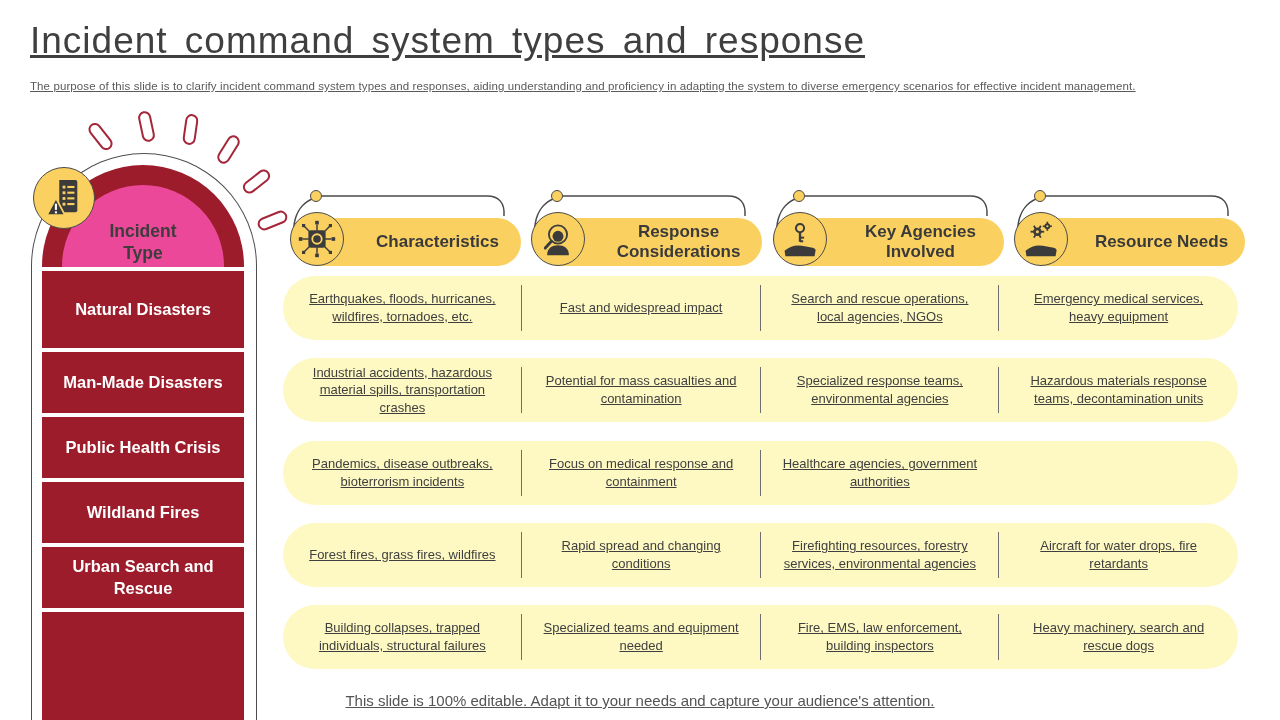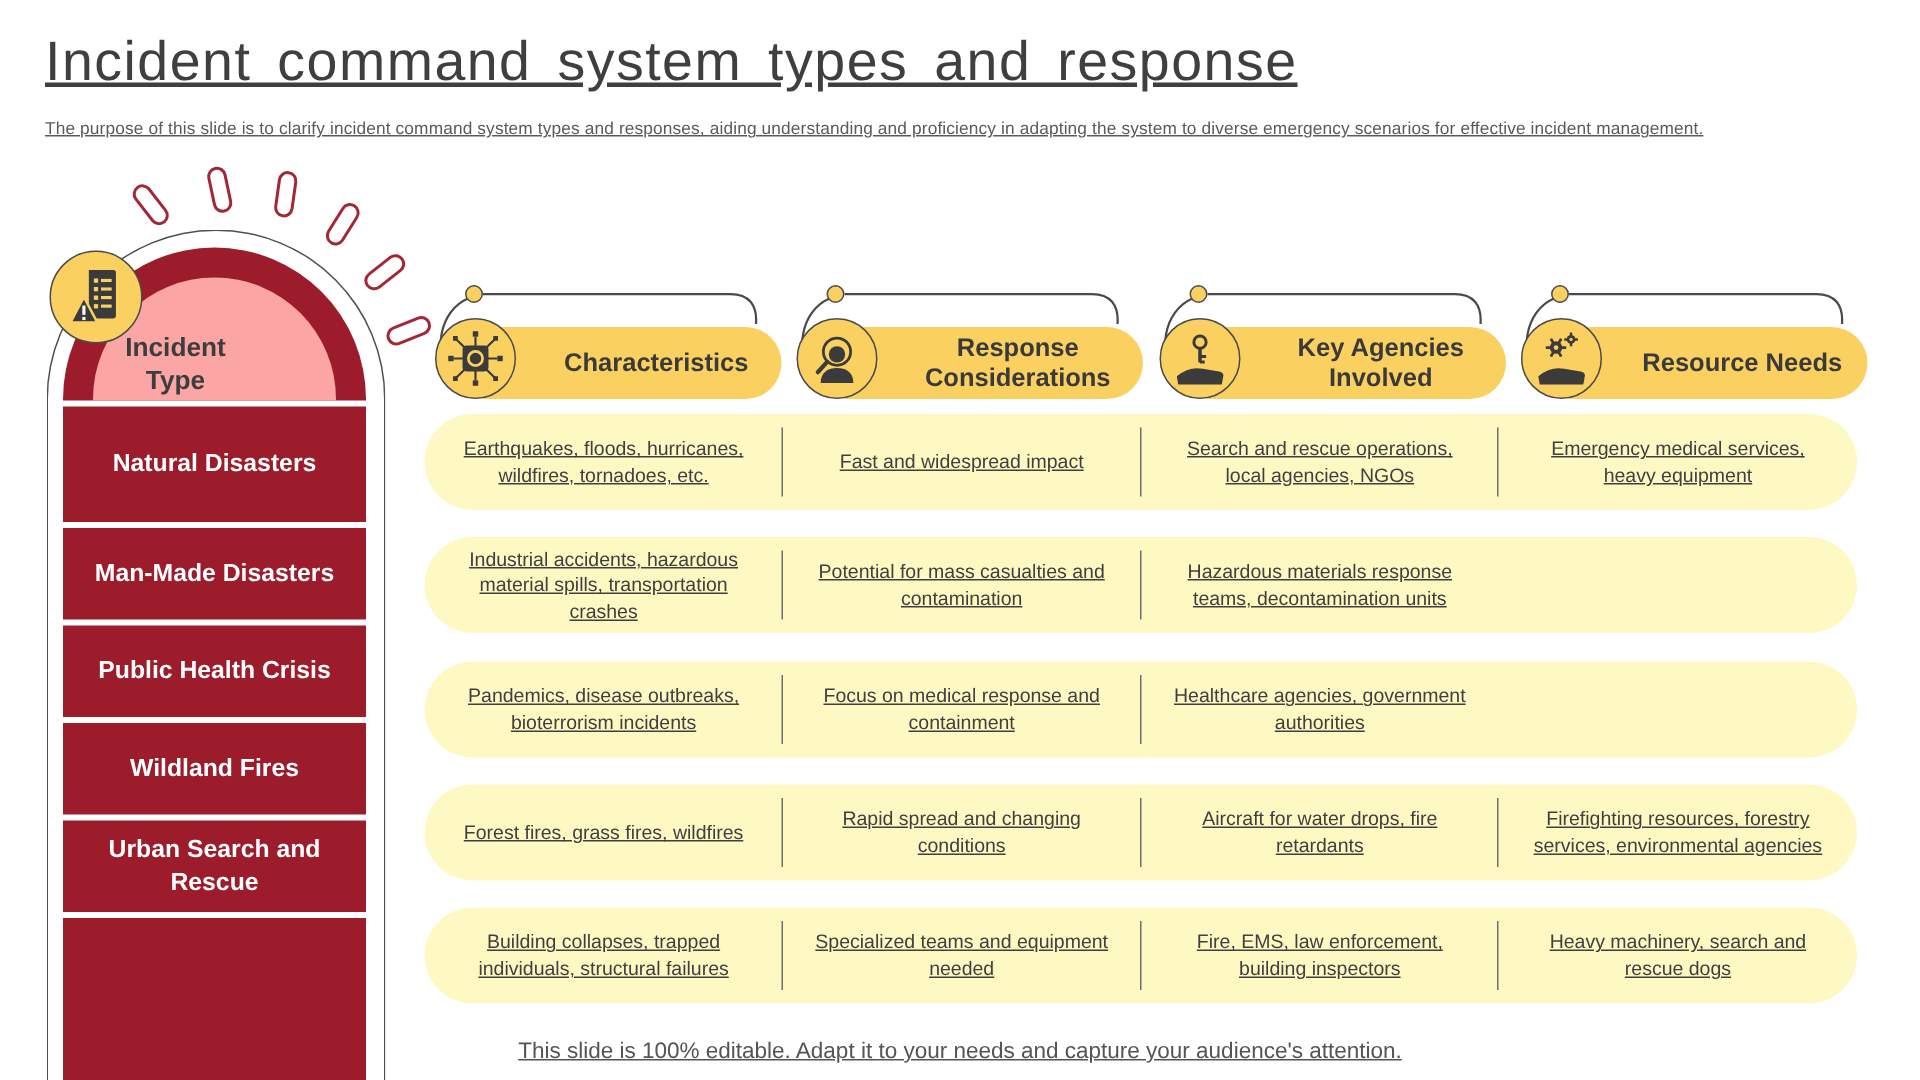--- a/index.html
+++ b/index.html
@@ -32,23 +32,23 @@
     border-radius:113px 113px 0 0;
     z-index:2;
   }
   .arch-red-dome {
     position:absolute; left:10px; top:11px; width:202px; height:102px;
     background:#9c1c2b;
     border-radius:101px 101px 0 0;
   }
   .arch-white-dome {
     position:absolute; left:30px; top:31px; width:162px; height:82px;
-    background:#fca5a5;
+    background:#ec4899;
     border-radius:81px 81px 0 0;
-    display:flex; align-items:flex-end; justify-content:flex-start;
+    display:flex; align-items:flex-end; justify-content:center;
   }
   .incident-type-label {
     font-size:17.5px; font-weight:700; color:#3d3d3d;
     text-align:center; line-height:1.25; padding-bottom:2px; width:110px;
   }
   .incident-rows {
     position:absolute; left:10px; top:117px; width:202px; bottom:0;
     display:flex; flex-direction:column; gap:4px;
   }
   .incident-row {
@@ -284,34 +284,35 @@
 <div class="abs data-row" style="top:276px;">
   <div class="cell">Earthquakes, floods, hurricanes, wildfires, tornadoes, etc.</div>
   <div class="cell">Fast and widespread impact</div>
   <div class="cell">Search and rescue operations, local agencies, NGOs</div>
   <div class="cell">Emergency medical services, heavy equipment</div>
 </div>
 
 <div class="abs data-row" style="top:358px;">
   <div class="cell">Industrial accidents, hazardous material spills, transportation crashes</div>
   <div class="cell">Potential for mass casualties and contamination</div>
+  <div class="cell">Specialized response teams, environmental agencies</div>
   <div class="cell">Hazardous materials response teams, decontamination units</div>
 </div>
 
 <div class="abs data-row" style="top:441px;">
   <div class="cell">Pandemics, disease outbreaks, bioterrorism incidents</div>
   <div class="cell">Focus on medical response and containment</div>
   <div class="cell">Healthcare agencies, government authorities</div>
 </div>
 
 <div class="abs data-row" style="top:523px;">
   <div class="cell">Forest fires, grass fires, wildfires</div>
   <div class="cell">Rapid spread and changing conditions</div>
+  <div class="cell">Firefighting resources, forestry services, environmental agencies</div>
   <div class="cell">Aircraft for water drops, fire retardants</div>
-  <div class="cell">Firefighting resources, forestry services, environmental agencies</div>
 </div>
 
 <div class="abs data-row" style="top:605px;">
   <div class="cell">Building collapses, trapped individuals, structural failures</div>
   <div class="cell">Specialized teams and equipment needed</div>
   <div class="cell">Fire, EMS, law enforcement, building inspectors</div>
   <div class="cell">Heavy machinery, search and rescue dogs</div>
 </div>
 
 <div class="abs slide-footer">This slide is 100% editable. Adapt it to your needs and capture your audience's attention.</div>

